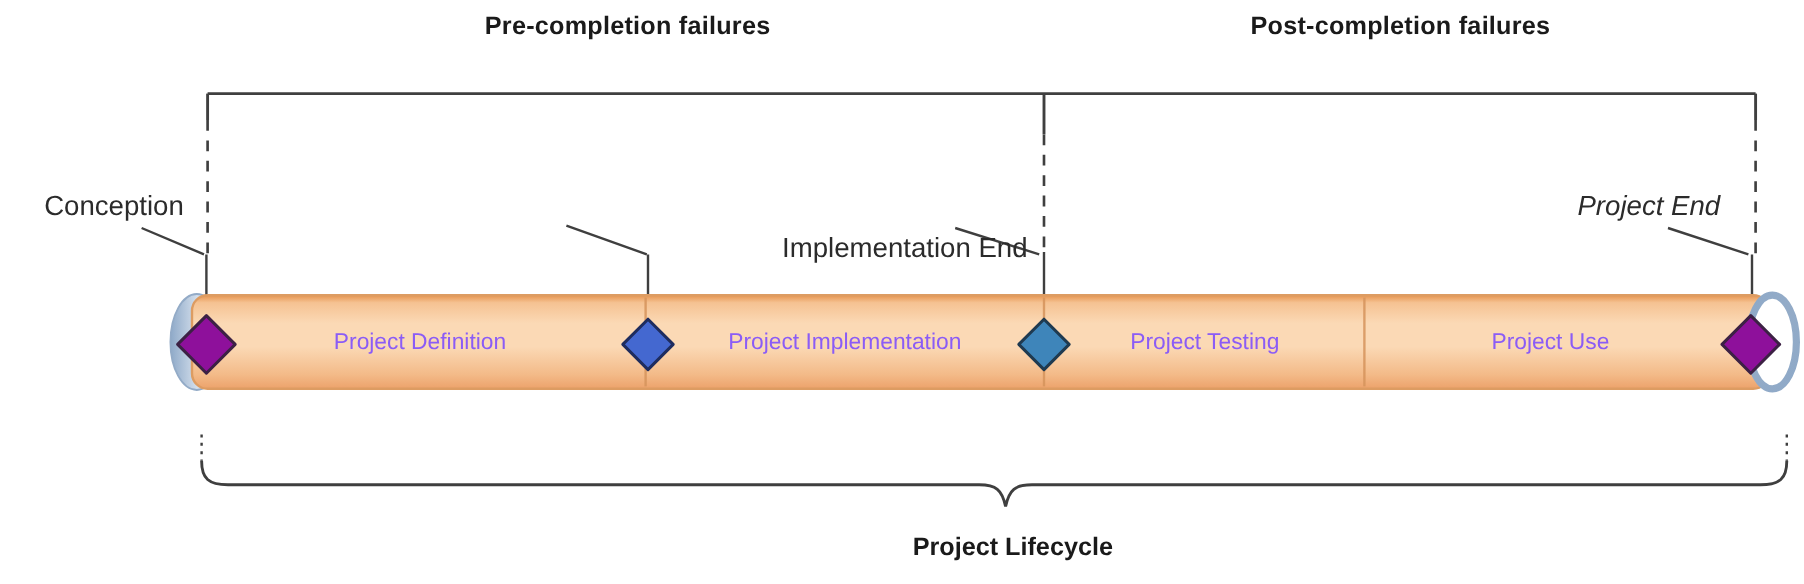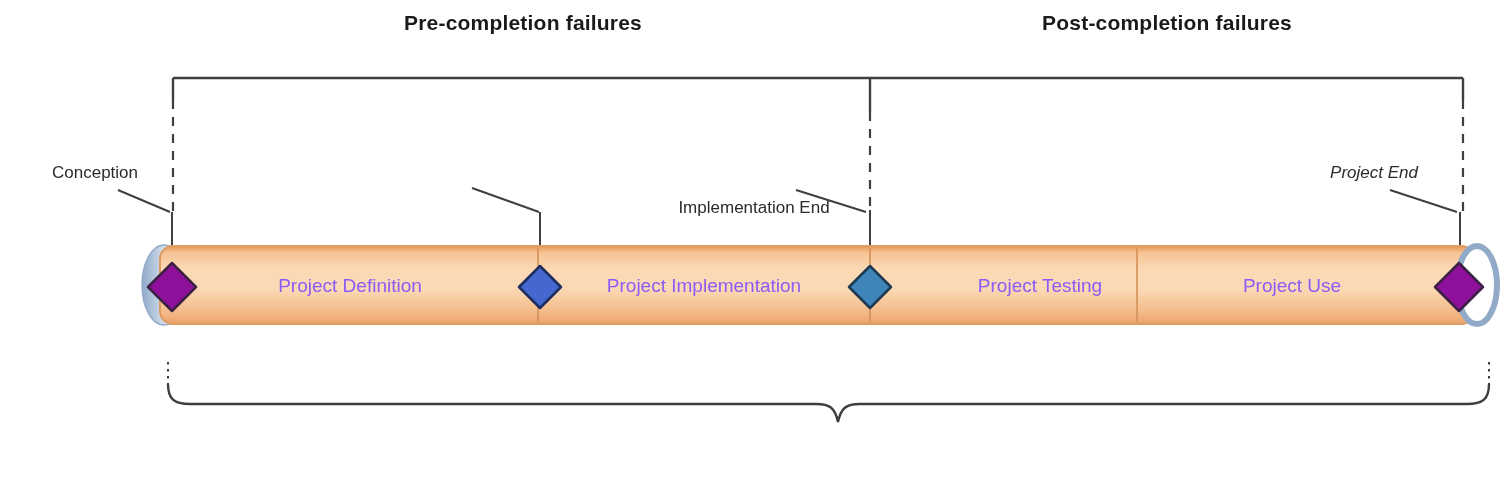--- a/index.html
+++ b/index.html
@@ -17,21 +17,21 @@
     line-height:1;
     color:#2e2e2e;
   }
   .region-title{
     font-size:21px;
     font-weight:bold;
     color:#1a1a1a;
     letter-spacing:0.2px;
   }
   .milestone-label{
-    font-size:17px;
+    font-size:23px;
     color:#2b2b2b;
   }
   .phase-label{
     font-size:19px;
     color:#8b5cf6;
   }
   .lifecycle-label{
     font-size:21px;
     font-weight:bold;
     color:#1a1a1a;
@@ -112,16 +112,17 @@
 
   <div class="lbl region-title" style="left:1167px;top:22px;">Post-completion failures</div>
   <div class="lbl region-title" style="left:523px;top:22px;">Pre-completion failures</div>
 
   <div class="lbl milestone-label" style="left:95px;top:172px;">Conception</div>
   <div class="lbl milestone-label" style="left:754px;top:172px;margin-top:35px;">Implementation End</div>
   <div class="lbl milestone-label" style="left:1374px;top:172px;font-style:italic;">Project End</div>
 
   <div class="lbl phase-label" style="left:350px;top:285px;">Project Definition</div>
   <div class="lbl phase-label" style="left:704px;top:285px;">Project Implementation</div>
-  <div class="lbl phase-label" style="left:1004px;top:285px;margin-left:36px;">Project Testing</div>
+  <div class="lbl phase-label" style="left:1004px;top:285px;">Project Testing</div>
   <div class="lbl phase-label" style="left:1292px;top:285px;">Project Use</div>
 
+  <div class="lbl lifecycle-label" style="left:844px;top:456px;">Project Lifecycle</div>
 </div>
 
 </body></html>

